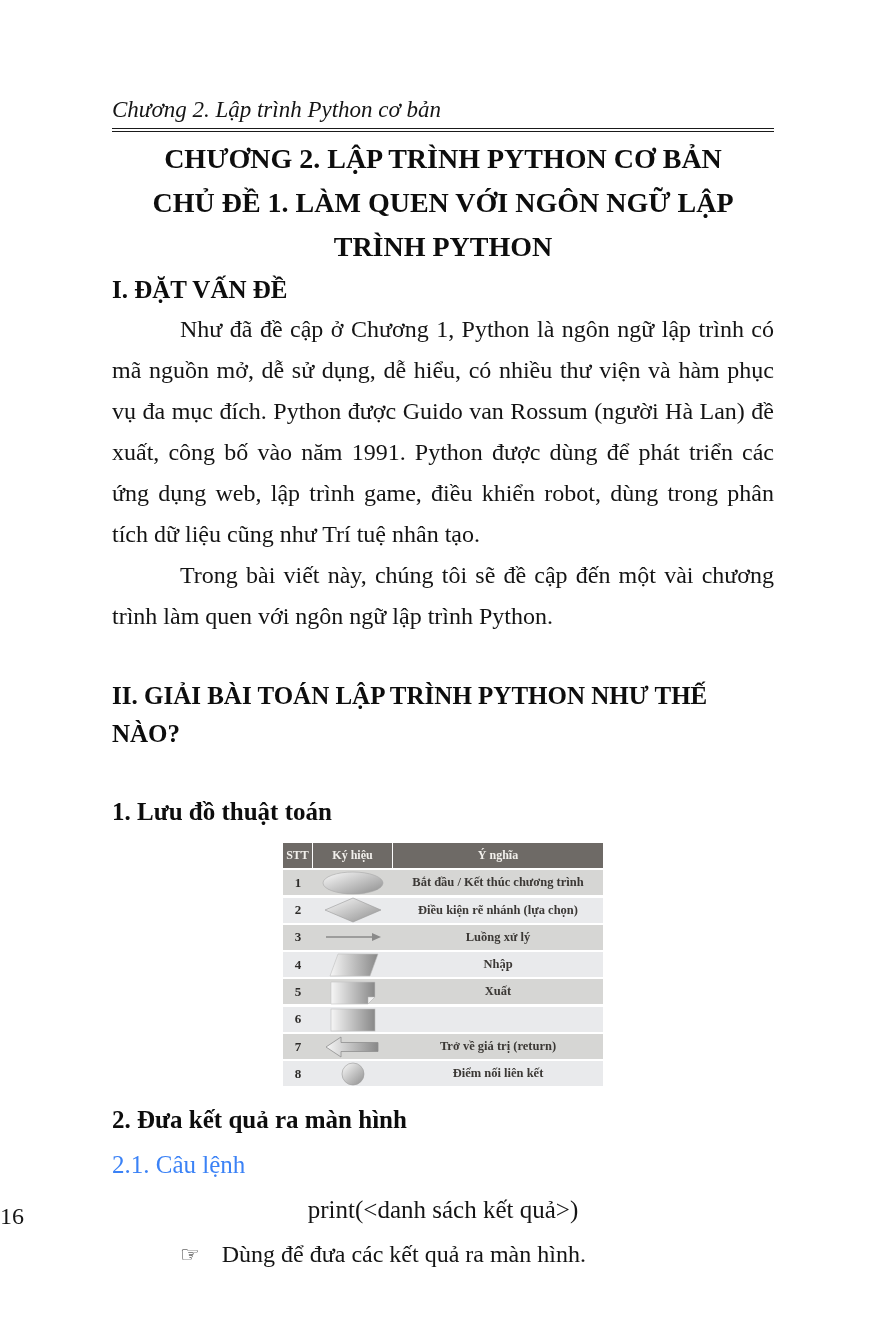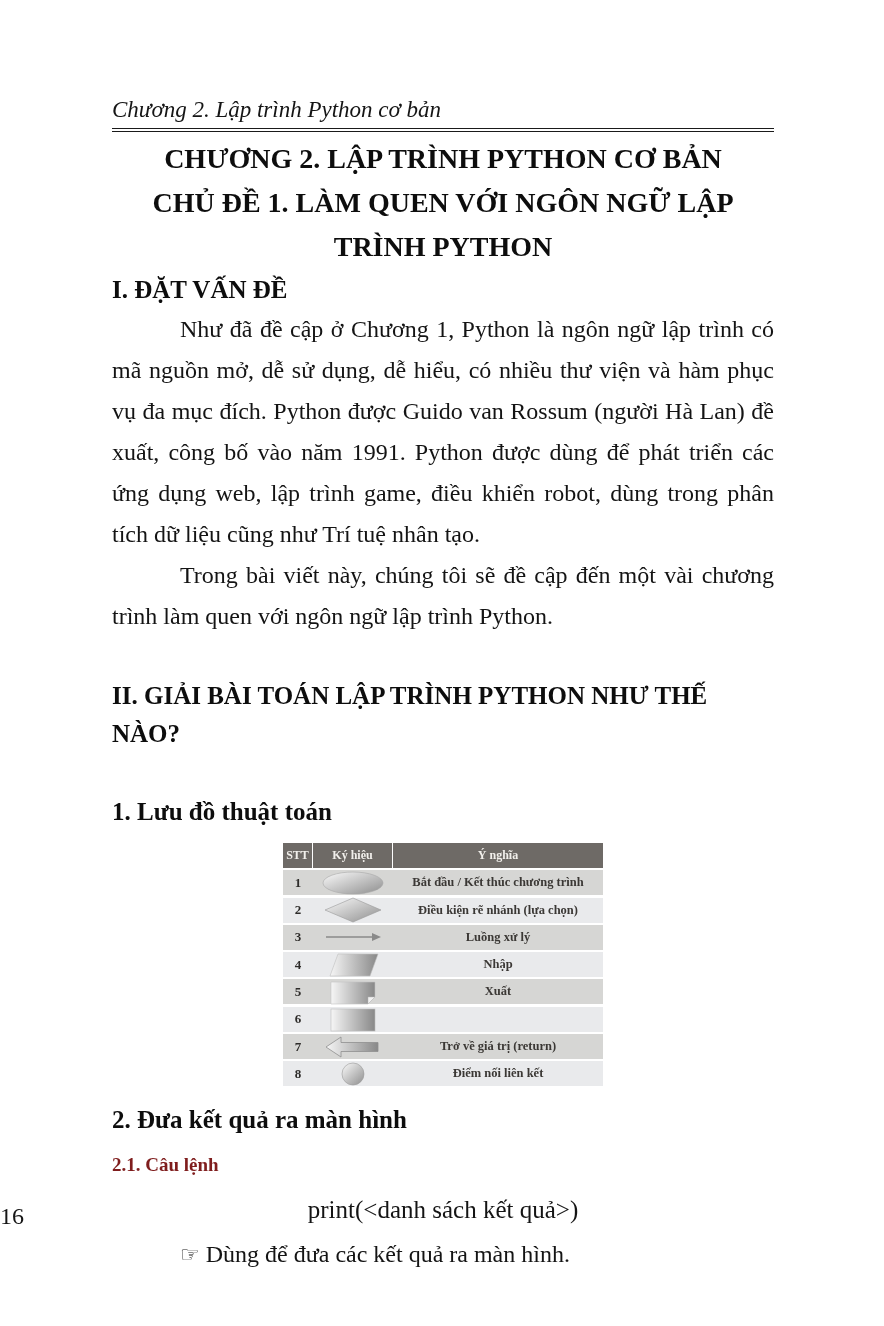--- a/index.html
+++ b/index.html
@@ -84,37 +84,37 @@
     font-weight: bold;
     font-size: 12.5px;
     color: #3b3835;
   }
   .fc-row.odd { background: #d6d6d4; }
   .fc-row.even { background: #e9eaec; }
   .fc-row .c-stt { font-size: 13px; color: #2e2c2a; }
   .sym-svg { display: block; }
   
   .sub-heading { font-weight: bold; font-size: 25px; line-height: 40px; margin-top: 14px; color: #0d0d0d; }
-  .sub-heading2 { font-weight: bold; font-size: 19px; line-height: 40px; margin-top: 5px; color: #7f1d1d; }
+  .sub-heading2 { font-weight: normal; font-size: 25px; line-height: 40px; margin-top: 5px; color: #3b82f6; }
   .command-line {
     text-align: center;
     font-size: 25px;
     line-height: 40px;
     margin-top: 5px;
     color: #141414;
   }
   .note-line {
     font-size: 24px;
     line-height: 41px;
     margin-top: 4px;
     padding-left: 68px;
     color: #141414;
   }
   .note-line .hand { font-size: 22px; }
-  .note-line .note-text { margin-left: 6px; text-align: right; }
+  .note-line .note-text { margin-left: 22px; text-align: right; }
   .page-number {
     position: absolute;
     bottom: 96px;
     left: 0;
     right: 0;
     text-align: left;
     font-size: 24px;
     color: #161616;
   }
 </style>

